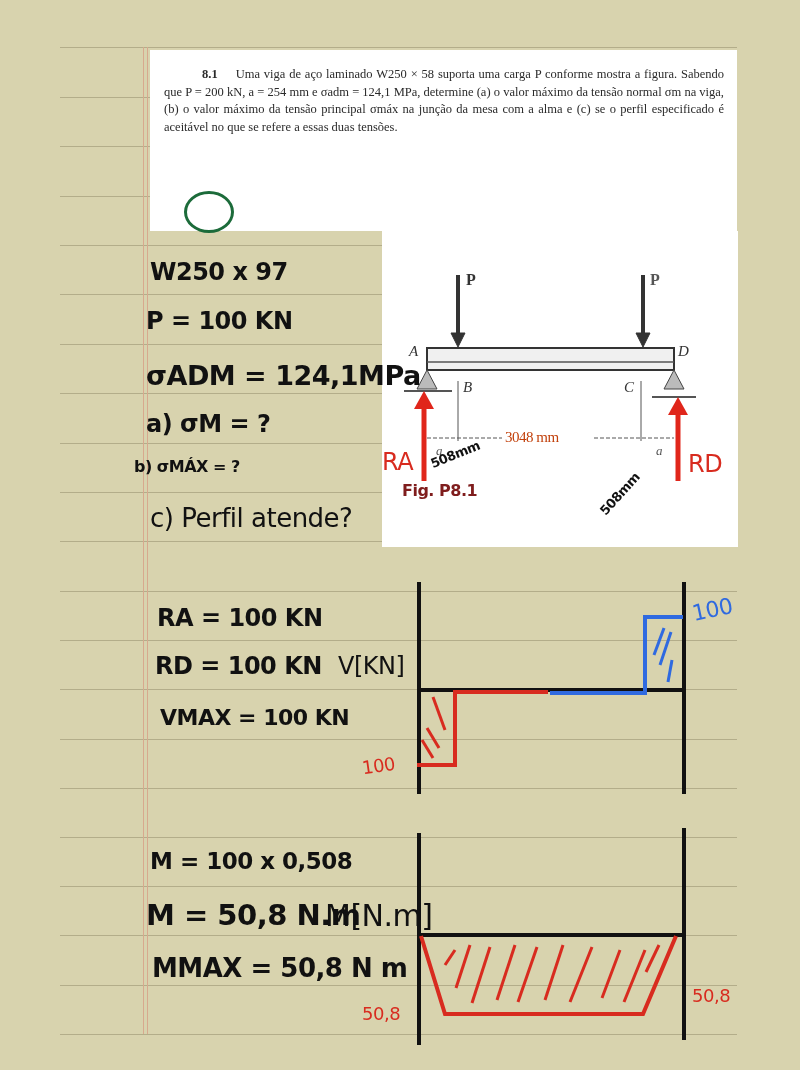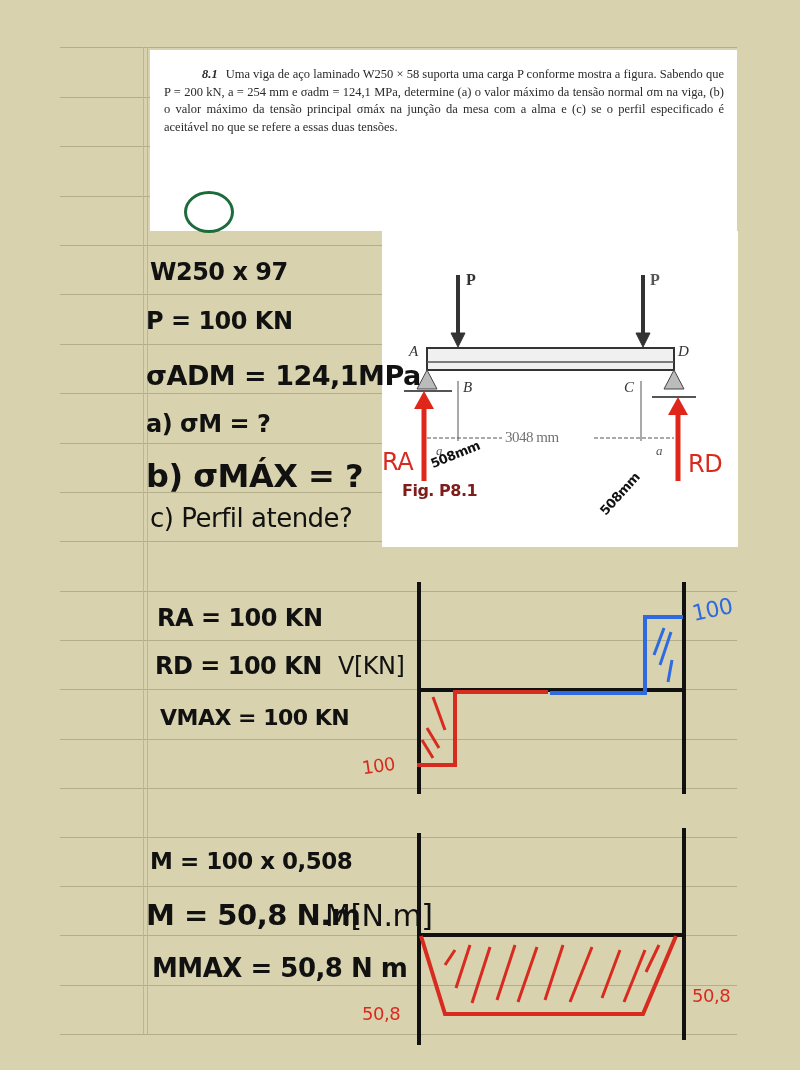--- a/index.html
+++ b/index.html
@@ -9,21 +9,21 @@
     font-family:"Liberation Sans", sans-serif;
   }
   .rule { position:absolute; left:60px; width:677px; height:1px; background:#b3ad8a; }
   .margin-line { position:absolute; top:47px; bottom:36px; width:1px; background:#d7a98e; }
   .textbox {
     position:absolute; left:150px; top:50px; width:587px; height:181px; background:#fff;
     font-family:"Liberation Serif", serif; color:#2a2a2a; font-size:12.5px; line-height:17.5px;
   }
   .textbox .p81 { position:absolute; left:14px; top:16px; width:560px; text-indent:38px; text-align:justify; }
   .textbox .p82 { position:absolute; left:52px; top:150px; width:520px; }
-  .textbox .num { font-weight:bold; margin-right:8px;font-style:italic; }
+  .textbox .num { font-weight:bold; margin-right:18px; }
   .circle82 {
     position:absolute; left:34px; top:141px; width:44px; height:36px;
     border:3px solid #1c6b3a; border-radius:50%;
   }
   .figbox { position:absolute; left:382px; top:231px; width:356px; height:316px; background:#fff; }
   .hw {
     position:absolute; color:#111; font-family:"DejaVu Sans", sans-serif; font-weight:bold;
     white-space:nowrap; letter-spacing:-0.5px;
   }
   .red { color:#d82b1f; }
@@ -99,37 +99,37 @@
       <line x1="296" y1="250" x2="296" y2="178" stroke="#e0261b" stroke-width="5"></line>
       <polygon points="286,184 306,184 296,166" fill="#e0261b"></polygon>
     </g>
   </svg>
   <span class="hw" style="position:absolute;left:84px;top:40px;font-family:'Liberation Serif',serif;font-weight:bold;font-size:16px;color:#333">P</span>
   <span class="hw" style="position:absolute;left:268px;top:40px;font-family:'Liberation Serif',serif;font-size:16px;color:#555">P</span>
   <span class="hw" style="left:27px;top:112px;font-family:'Liberation Serif',serif;font-style:italic;font-weight:normal;font-size:15px;color:#333">A</span>
   <span class="hw" style="left:81px;top:148px;font-family:'Liberation Serif',serif;font-style:italic;font-weight:normal;font-size:15px;color:#333">B</span>
   <span class="hw" style="left:242px;top:148px;font-family:'Liberation Serif',serif;font-style:italic;font-weight:normal;font-size:15px;color:#333">C</span>
   <span class="hw" style="left:296px;top:112px;font-family:'Liberation Serif',serif;font-style:italic;font-weight:normal;font-size:15px;color:#333">D</span>
-  <span class="hw" style="left:123px;top:198px;font-family:'Liberation Serif',serif;font-weight:normal;font-size:15px;color:#737373">3048 mm</span>
+  <span class="hw" style="left:123px;top:198px;font-family:'Liberation Serif',serif;font-weight:normal;font-size:15px;color:#c2410c">3048 mm</span>
   <span class="hw" style="left:54px;top:212px;font-family:'Liberation Serif',serif;font-style:italic;font-weight:normal;font-size:13px;color:#555">a</span>
   <span class="hw" style="left:274px;top:212px;font-family:'Liberation Serif',serif;font-style:italic;font-weight:normal;font-size:13px;color:#555">a</span>
   <span class="hw" style="left:20px;top:250px;font-weight:bold;font-size:16px;color:#7f1d1d">Fig. P8.1</span>
   <span class="hw" style="left:52px;top:225px;font-size:13px;transform:rotate(-22deg);transform-origin:left bottom">508mm</span>
   <span class="hw" style="left:226px;top:272px;font-size:13px;transform:rotate(-48deg);transform-origin:left bottom">508mm</span>
 </div>
 
 <span class="hw red" style="left:382px;top:448px;font-size:24px;font-weight:normal">RA</span>
 <span class="hw red" style="left:688px;top:450px;font-size:24px;font-weight:normal">RD</span>
 
 <div>
   <span class="hw" style="left:150px;top:258px;font-size:24px">W250 x 97</span>
   <span class="hw" style="left:146px;top:307px;font-size:24px">P = 100 KN</span>
   <span class="hw" style="left:146px;top:360px;font-size:27px">σADM = 124,1MPa</span>
   <span class="hw" style="left:146px;top:410px;font-size:24px">a) σM = ?</span>
-  <span class="hw" style="left:146px;top:457px;font-size:32px">b) σMÁX = ?</span>
+  <span class="hw" style="left:134px;top:457px;font-size:16px">b) σMÁX = ?</span>
   <span class="hw" style="left:150px;top:503px;font-size:26px;font-weight:normal">c) Perfil atende?</span>
 </div>
 
 <div>
   <span class="hw" style="left:157px;top:604px;font-size:24px">RA = 100 KN</span>
   <span class="hw" style="left:155px;top:652px;font-size:24px">RD = 100 KN</span>
   <span class="hw" style="left:338px;top:652px;font-size:24px;font-weight:normal">V[KN]</span>
   <span class="hw" style="left:160px;top:705px;font-size:22px">VMAX = 100 KN</span>
   <span class="hw red" style="left:362px;top:755px;font-size:18px;font-weight:normal;transform:rotate(-8deg)">100</span>
   <span class="hw blue" style="left:692px;top:597px;font-size:22px;font-weight:normal;transform:rotate(-12deg)">100</span>

